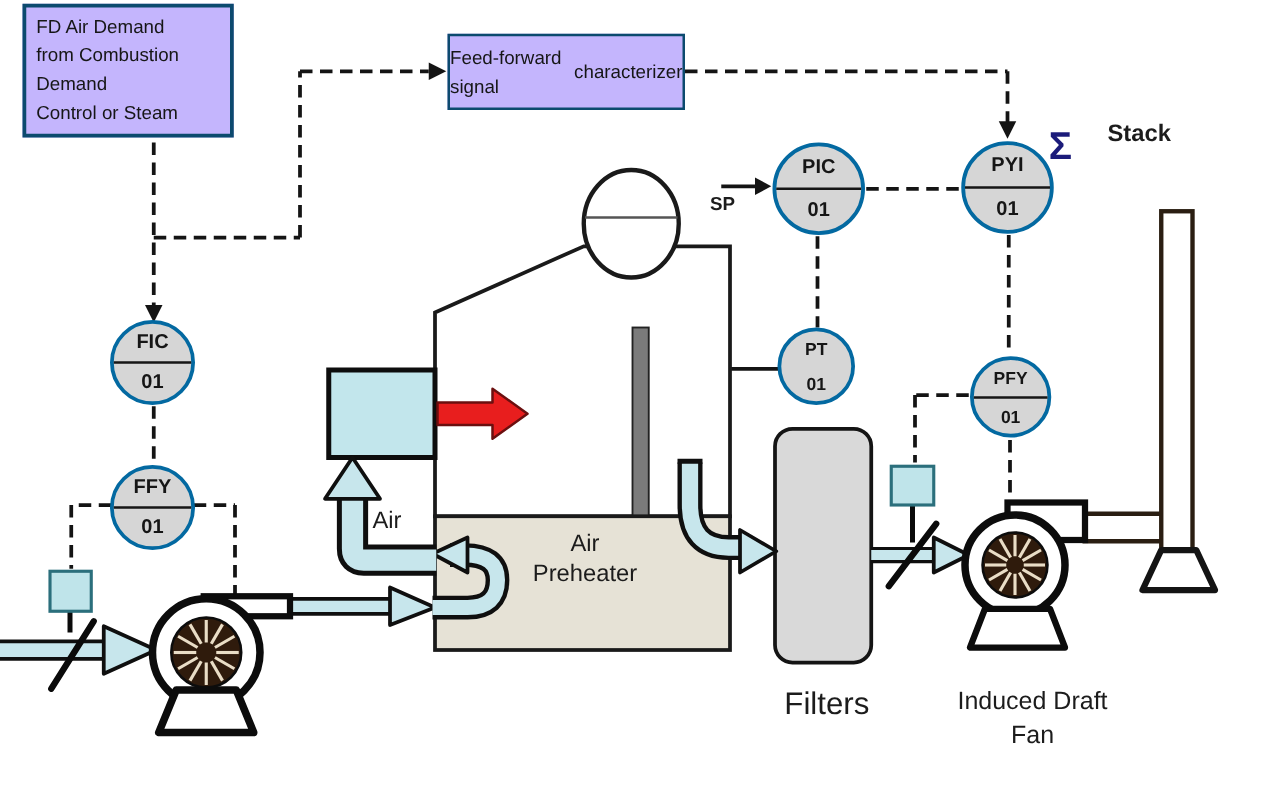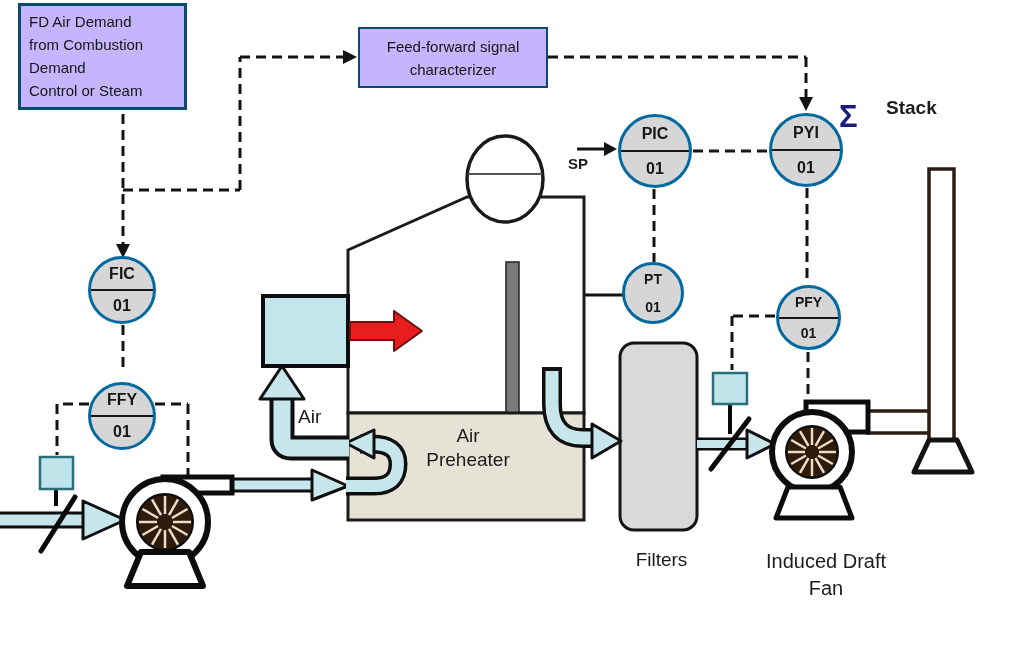--- a/index.html
+++ b/index.html
@@ -7,21 +7,21 @@
     position:relative;width:1024px;height:645px;background:#ffffff;overflow:hidden;
     font-family:"Liberation Sans", sans-serif;color:#1c1c1c;
   }
   .stage svg{position:absolute;left:0;top:0;z-index:1;}
   .lbl{position:absolute;z-index:2;white-space:nowrap;}
   .box{
     position:absolute;z-index:2;background:#c4b5fd;border:3px solid #0c4a6e;
     box-sizing:border-box;font-size:15px;line-height:23px;color:#161616;
   }
   .box.demand{padding:4px 8px;}
-  .box.charbox{display:flex;flex-direction:column;align-items:center;justify-content:center;border-width:2.5px;}
+  .box.charbox{display:flex;flex-direction:row;align-items:center;justify-content:flex-end;border-width:2.5px;}
   .inst{
     position:absolute;z-index:3;border-radius:50%;background:#d6d6d6;border:3px solid #0369a1;
     box-sizing:border-box;display:flex;flex-direction:column;font-weight:700;color:#161616;
   }
   .inst .half{flex:1;display:flex;align-items:center;justify-content:center;}
   .inst .half.top{border-bottom:2.5px solid #161616;}
   .inst.nodiv .half.top{border-bottom:none;}
   .inst.big{font-size:16px;}
   .inst.small{font-size:14px;}
   .center{text-align:center;}
@@ -188,21 +188,21 @@
 
   <div class="box charbox" style="left:358px;top:27px;width:190px;height:61px;">
     <div>Feed-forward signal</div>
     <div>characterizer</div>
   </div>
 
   <div class="inst big" style="left:88px;top:256px;width:68px;height:68px;">
     <div class="half top">FIC</div>
     <div class="half">01</div>
   </div>
-  <div class="inst big" style="left:88px;top:382px;width:68px;height:68px;">
+  <div class="inst big" style="left:88px;top:372px;width:68px;height:68px;">
     <div class="half top">FFY</div>
     <div class="half">01</div>
   </div>
   <div class="inst big" style="left:618px;top:114px;width:74px;height:74px;">
     <div class="half top">PIC</div>
     <div class="half">01</div>
   </div>
   <div class="inst big" style="left:769px;top:113px;width:74px;height:74px;">
     <div class="half top">PYI</div>
     <div class="half">01</div>
@@ -219,21 +219,21 @@
   <div class="lbl" style="left:568px;top:155px;font-size:15px;font-weight:700;">SP</div>
   <div class="lbl" style="left:839px;top:101px;font-size:31px;font-weight:700;color:#1b1b7a;line-height:31px;">Σ</div>
   <div class="lbl" style="left:886px;top:97px;font-size:19px;font-weight:700;">Stack</div>
   <div class="lbl" style="left:298px;top:406px;font-size:19px;">Air</div>
 
   <div class="lbl center" style="left:368px;top:424px;width:200px;font-size:19px;line-height:24px;">
     <div>Air</div>
     <div>Preheater</div>
   </div>
 
-  <div class="lbl center" style="left:604px;top:549px;width:115px;font-size:19px;">Filters</div>
+  <div class="lbl center" style="left:604px;top:549px;width:115px;font-size:25px;">Filters</div>
 
 
   <div class="lbl center" style="left:737px;top:548px;width:178px;font-size:20px;line-height:27px;">
     <div>Induced Draft</div>
     <div>Fan</div>
   </div>
 
 </div>
 
 </body></html>

